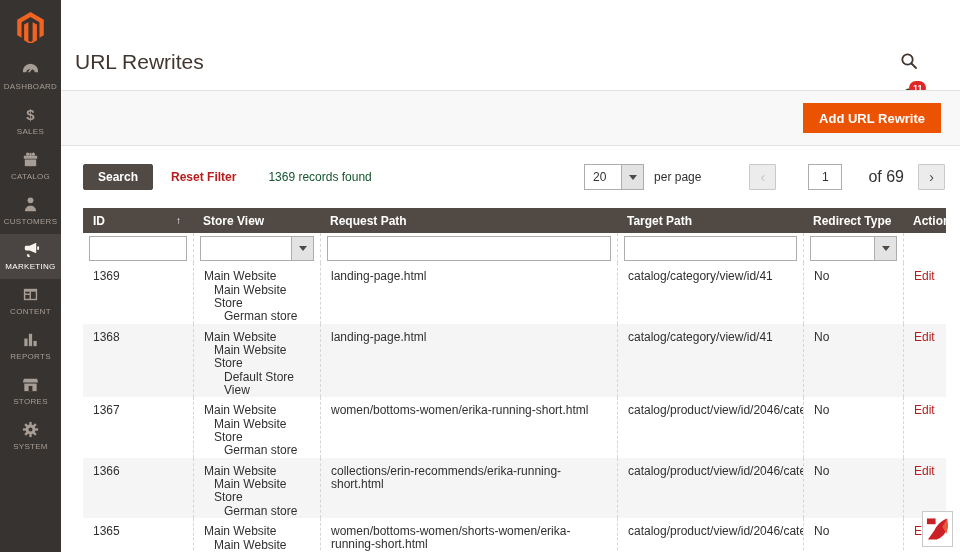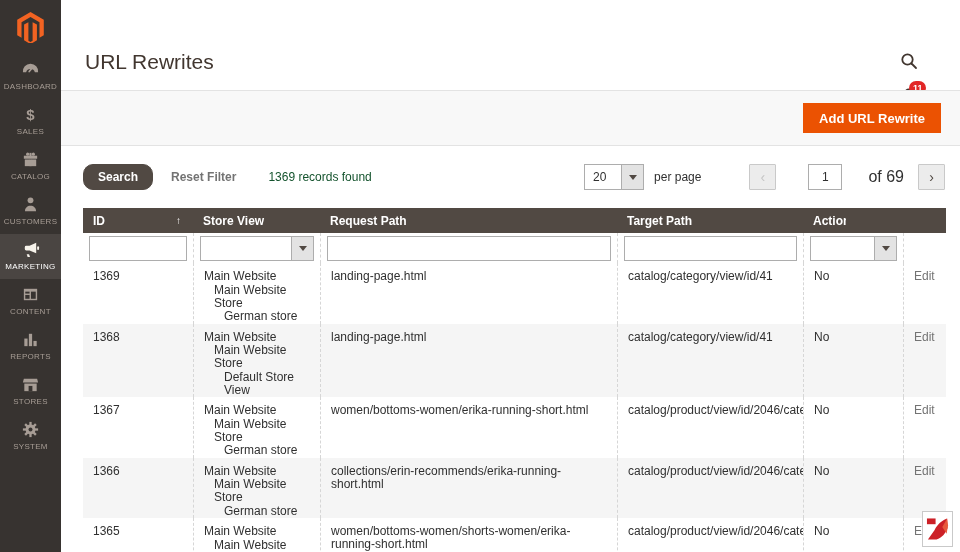--- a/index.html
+++ b/index.html
@@ -15,41 +15,41 @@
   .menu-item .mi-label { margin-top:3px; font-size:8px; letter-spacing:.3px; color:#a79d95; line-height:10px; }
   .menu-item.selected { background:#4a4542; }
   .menu-item.selected .mi-label { color:#ffffff; }
   .menu-item svg { display:block; }
   .mi-dollar { font-size:15px; font-weight:bold; color:#a79d95; line-height:19px; }
 
   
   .main { position:absolute; left:61px; top:0; width:899px; height:552px; background:#fff; }
 
   .page-header { height:90px; position:relative; }
-  .page-title { position:absolute; left:24px; top:50px; font-size:21px; font-weight:400; color:#41362f; }
+  .page-title { position:absolute; left:14px; top:50px; font-size:21px; font-weight:400; color:#41362f; }
   .header-actions { position:absolute; right:18px; top:52px; display:flex; align-items:center; gap:17px;flex-direction:column; }
   .hicon { cursor:pointer; display:flex; align-items:center; }
   .bell-wrap { position:relative; cursor:pointer; }
   .badge { position:absolute; top:-6px; left:8px; min-width:17px; height:14px; background:#e22626;
            border-radius:8px; color:#fff; font-size:9px; font-weight:bold; display:flex;
            align-items:center; justify-content:center; padding:0 3px; }
   .admin-wrap { display:flex; align-items:center; gap:5px; cursor:pointer; }
   .admin-name { font-size:12px; color:#41362f; }
   .caret-down { width:0; height:0; border-left:4px solid transparent; border-right:4px solid transparent;
                 border-top:5px solid #41362f; }
 
   .action-bar { height:56px; background:#f8f8f8; border-top:1px solid #e3e3e3; border-bottom:1px solid #e3e3e3; position:relative; }
   .btn-primary { position:absolute; right:19px; top:12px; height:30px; padding:0 15px; background:#eb5202;
                  border:1px solid #eb5202; color:#fff; font-size:13px; font-weight:bold; cursor:pointer;
                  font-family:inherit; }
 
   .grid-toolbar { height:62px; display:flex; align-items:center; padding:0 15px 0 22px; }
-  .btn-search { height:26px; padding:0 14px; background:#514943; border:1px solid #514943; border-radius:10px;
+  .btn-search { height:26px; padding:0 14px; background:#514943; border:1px solid #514943; border-radius:2px;
                 color:#fff; font-size:12px; font-weight:bold; cursor:pointer; font-family:inherit; }
-  .link { color:#737373; text-decoration:none; font-size:12px; font-weight:600; cursor:pointer; }
+  .link { color:#b91c1c; text-decoration:none; font-size:12px; font-weight:600; cursor:pointer; }
   .reset-link { margin-left:18px; }
   .records { margin-left:32px; font-size:12px; color:#14532d; }
   .pager { margin-left:auto; display:flex; align-items:center; }
   .fake-select { display:flex; height:26px; border:1px solid #adadad; background:#fff; cursor:pointer; }
   .fake-select .fs-value { width:36px; display:flex; align-items:center; padding-left:8px; font-size:12px; }
   .fs-caret-box { width:22px; background:#e3e3e3; border-left:1px solid #adadad; display:flex; align-items:center; justify-content:center; }
   .fs-caret { width:0; height:0; border-left:4px solid transparent; border-right:4px solid transparent; border-top:5px solid #514943; }
   .per-page { margin-left:10px; font-size:12px; color:#303030; }
   .pg-btn { width:27px; height:26px; background:#ececec; border:1px solid #c9c9c9; border-radius:1px;
             display:flex; align-items:center; justify-content:center; font-size:14px; cursor:pointer; }
@@ -272,20 +272,21 @@
     <div class="grid">
 
       <div class="g-row g-head">
         <div class="g-cell c-id">
           <span>ID</span>
           <span class="sort-arrow">↑</span>
         </div>
         <div class="g-cell c-sv">Store View</div>
         <div class="g-cell c-req">Request Path</div>
         <div class="g-cell c-tgt">Target Path</div>
+        <div class="g-cell c-rt">Redirect Type</div>
         <div class="g-cell c-act">Action</div>
       </div>
 
       <div class="g-row g-filter">
         <div class="g-cell c-id"><input class="f-input" style=""></div>
         <div class="g-cell c-sv">
           <div class="f-select">
             <span class="fsel-val"></span>
             <span class="fs-caret-box">
                 <span class="fs-caret"></span>

